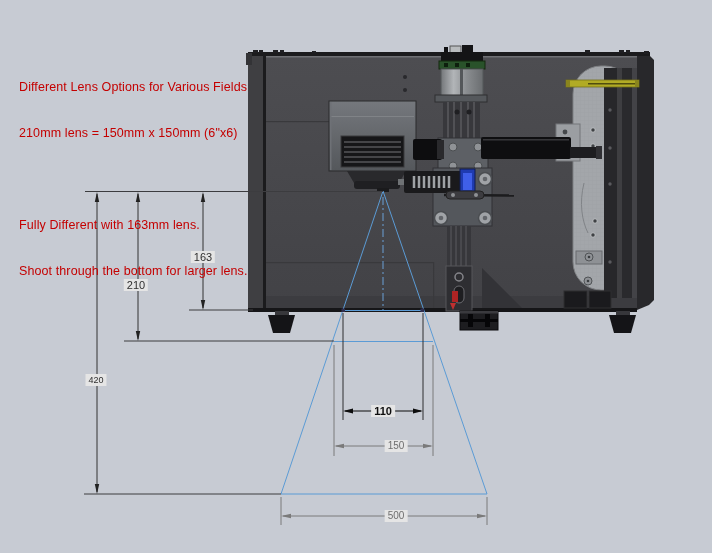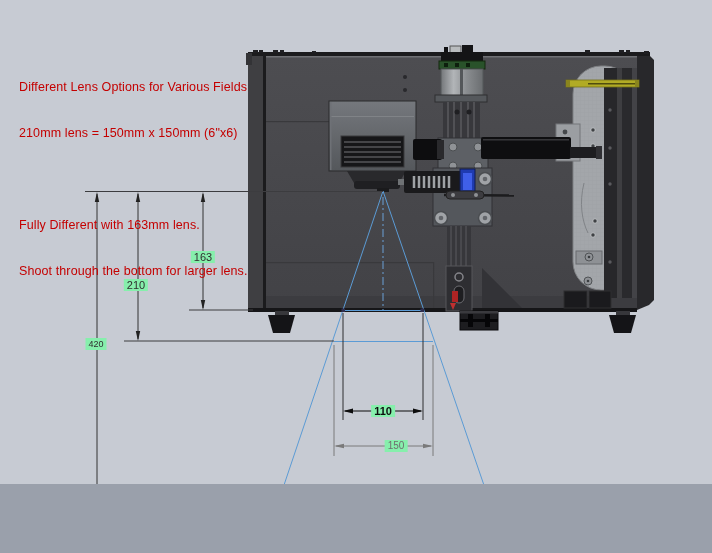--- a/index.html
+++ b/index.html
@@ -1,29 +1,29 @@
 <!DOCTYPE html>
 <html><head>
 <meta charset="utf-8">
 <style>
   html,body{margin:0;padding:0;background:#9aa0ab;}
   #stage{
-    position:relative;width:712px;height:484px;overflow:hidden;
+    position:relative;width:712px;height:553px;overflow:hidden;
     background:#c7cbd3;
     font-family:"Liberation Sans", sans-serif;
   }
   #machine-svg{position:absolute;left:0;top:0;}
   .annotation{
     position:absolute;color:#c40000;font-size:12.5px;line-height:15.4px;
     white-space:pre;letter-spacing:0.1px;
   }
   .annotation .spacer{height:15px;}
   .dim-label{
     position:absolute;transform:translate(-50%,-50%);
-    background:#86efac;padding:0 3px;color:#2f2f2f;
+    background:#e5e5e5;padding:0 3px;color:#2f2f2f;
     font-size:11px;line-height:12px;white-space:nowrap;
   }
   .dim-label.small{font-size:9px;}
   .dim-label.bold{font-weight:bold;color:#0d0d0d;text-align:right;}
   .dim-label.light{color:#6e6e6e;font-size:10px;margin-left:12px;}
 </style>
 </head>
 <body>
 
 <div id="stage">
@@ -314,17 +314,17 @@
   <div class="annotation" style="left:19px;top:49px;">
     <div>Different Lens Options for Various Fields</div>
     <div>210mm lens = 150mm x 150mm (6"x6)</div>
     <div class="spacer"></div>
     <div>Fully Different with 163mm lens.</div>
     <div>Shoot through the bottom for larger lens.</div>
   </div>
 
   <span class="dim-label" style="left:203px;top:257px;">163</span>
   <span class="dim-label" style="left:136px;top:285px;">210</span>
-  <span class="dim-label small" style="left:96px;top:344px;">420</span>
+  <span class="dim-label small" style="left:96px;top:380px;">420</span>
   <span class="dim-label bold" style="left:383px;top:411px;">110</span>
   <span class="dim-label light" style="left:384px;top:446px;">150</span>
   <span class="dim-label light" style="left:384px;top:516px;">500</span>
 </div>
 
 </body></html>

